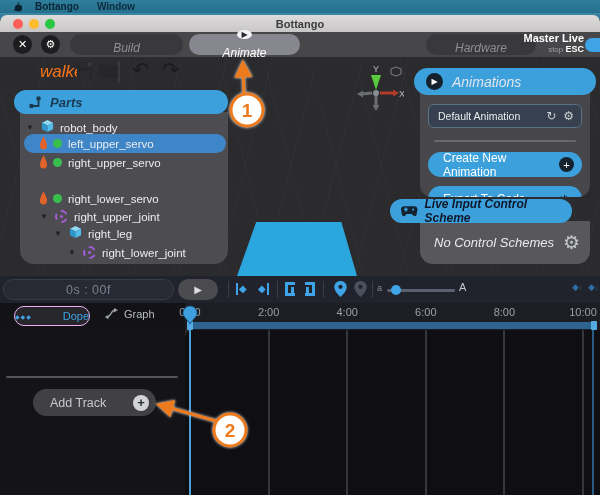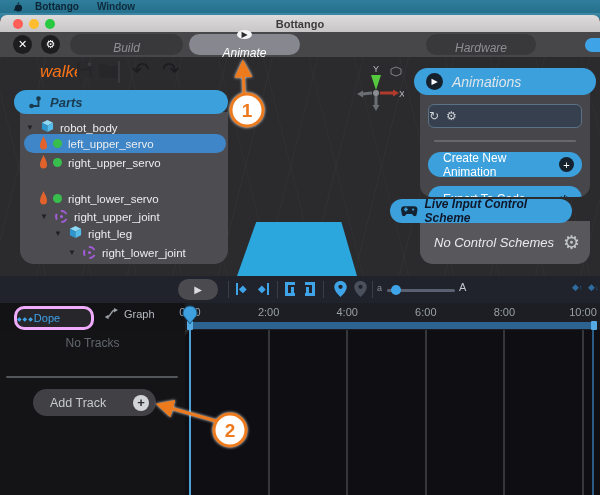--- a/index.html
+++ b/index.html
@@ -117,21 +117,21 @@
   .bracket.r i{left:1px;}
   #zoom-a{position:absolute;left:377px;top:283px;font-size:9px;color:#868c96;}
   #zoom-track{position:absolute;left:387px;top:289px;width:68px;height:3px;border-radius:2px;background:#596070;}
   #zoom-knob{position:absolute;left:391px;top:285px;width:10px;height:10px;border-radius:50%;background:#3fa3e8;}
   #zoom-A{position:absolute;left:459px;top:281px;font-size:11px;color:#c3c7cd;}
   .dimkey{position:absolute;top:282px;font-size:9px;color:#2e6b9e;}
   
   #tabsrow{left:0;top:303px;width:185px;height:27px;background:#131316;}
   #ruler{left:185px;top:303px;width:415px;height:27px;background:#1c1e23;}
   #dope-tab{position:absolute;left:14px;top:3px;width:74px;height:18px;border-radius:10px;
-    background:#27272b;border:3px solid #f0abfc;display:flex;align-items:center;justify-content:flex-start;
+    background:#27272b;border:1px solid #f0abfc;display:flex;align-items:center;justify-content:space-between;
     color:#3fa3e8;font-size:11px;}
   #dope-tab .ds{font-size:6px;letter-spacing:1px;}
   #graph-tab{position:absolute;left:104px;top:4px;display:flex;align-items:center;gap:5px;
     color:#b6bac0;font-size:11px;}
   .rlabel{position:absolute;top:3px;transform:translateX(-50%);font-size:11px;color:#9aa0a8;}
   #rangebar{position:absolute;left:2px;top:19px;width:410px;height:7px;background:#2d6391;}
   .rhandle{position:absolute;top:18px;width:6px;height:9px;background:#54aae2;border-radius:1px;}
   #playhead{position:absolute;left:-8px;top:1px;z-index:8;}
   
   #tracks-left{left:0;top:330px;width:185px;height:165px;background:#141417;}
@@ -191,20 +191,24 @@
       <span class="playcirc">▶</span>
       <span>Animate</span>
     </div>
 
 
     <div class="tab" style="left:426px;width:110px">
       <span class="grn-dot"></span>
       <span>Hardware</span>
     </div>
 
+    <div id="master">
+      <div class="l1">Master Live</div>
+      <div class="l2"><span>stop</span> <b>ESC</b></div>
+    </div>
     <div id="master-toggle"></div>
   </div>
 
   <div id="viewport" class="abs">
     <div id="ground"></div>
 
     <svg class="abs" style="left:352px;top:5px" width="52" height="52" viewBox="0 0 52 52">
       <text x="21" y="10" font-size="9" fill="#b9bdc2">Y</text>
       <polygon points="19,13 29,13 24,28" fill="#56c93f"></polygon>
       <path d="M44 5 l5 2 v5 l-5 2 l-5-2 v-5 z" stroke="#7d8186" stroke-width="1" fill="none"></path>
@@ -296,20 +300,21 @@
         <span>right_lower_joint</span>
       </div>
     </div>
 
   <div id="anim-head" class="panel-head">
     <span class="pc">▶</span>
     <span>Animations</span>
   </div>
   <div id="anim-body" class="panel-body">
     <div id="default-anim">
+      <span class="nm">Default Animation</span>
       <span class="ic">↻</span>
       <span class="ic">⚙</span>
     </div>
     <div id="anim-divider"></div>
     <div class="blue-pill" style="top:62px">
       <span class="lbl">Create New Animation</span>
       <span class="plus-dark">+</span>
     </div>
     <div class="blue-pill" style="top:96px">
       <span class="lbl">Export To Code</span>
@@ -325,20 +330,21 @@
         <rect x="4.2" y="1.4" width="1.6" height="4" fill="#3ba0db"></rect>
     </svg>
     <span>Live Input Control Scheme</span>
   </div>
   <div id="live-body" class="panel-body">
     <span class="nm">No Control Schemes</span>
     <span class="gear">⚙</span>
   </div>
 
   <div id="transport" class="abs">
+    <div id="timecode">0s : 00f</div>
     <div id="play-btn">▶</div>
     <div class="tsep" style="left:228px"></div>
     <div class="keynav" style="left:236px">
       <span class="bar"></span>
         <span class="dia">◆</span>
       </div>
     <div class="keynav" style="left:258px">
       <span class="dia">◆</span>
         <span class="bar"></span>
       </div>
@@ -390,21 +396,20 @@
     </svg>
   <span class="rlabel" style="left: 5px;">0:00</span>
       <span class="rlabel" style="left: 83.6px;">2:00</span>
       <span class="rlabel" style="left: 162.2px;">4:00</span>
       <span class="rlabel" style="left: 240.8px;">6:00</span>
       <span class="rlabel" style="left: 319.4px;">8:00</span>
       <span class="rlabel" style="left: 398px; text-align: center;">10:00</span>
     </div>
 
   <div id="tracks-left" class="abs">
-    <div id="no-tracks">No Tracks</div>
     <div id="tracks-div"></div>
     <div id="add-track">
       <span class="lbl">Add Track</span>
       <span class="pl">+</span>
     </div>
   </div>
   <div id="trackgrid" class="abs">
       <div class="gline" style="left: 82.6px;"></div>
       <div class="gline" style="left: 161.2px;"></div>
       <div class="gline" style="left: 239.8px;"></div>

